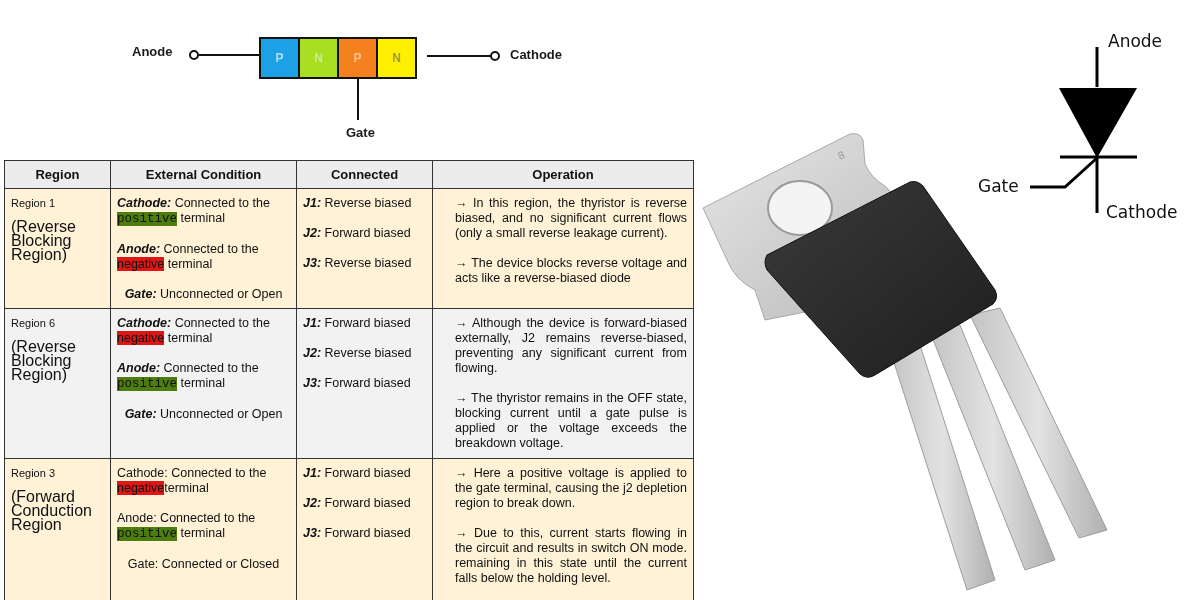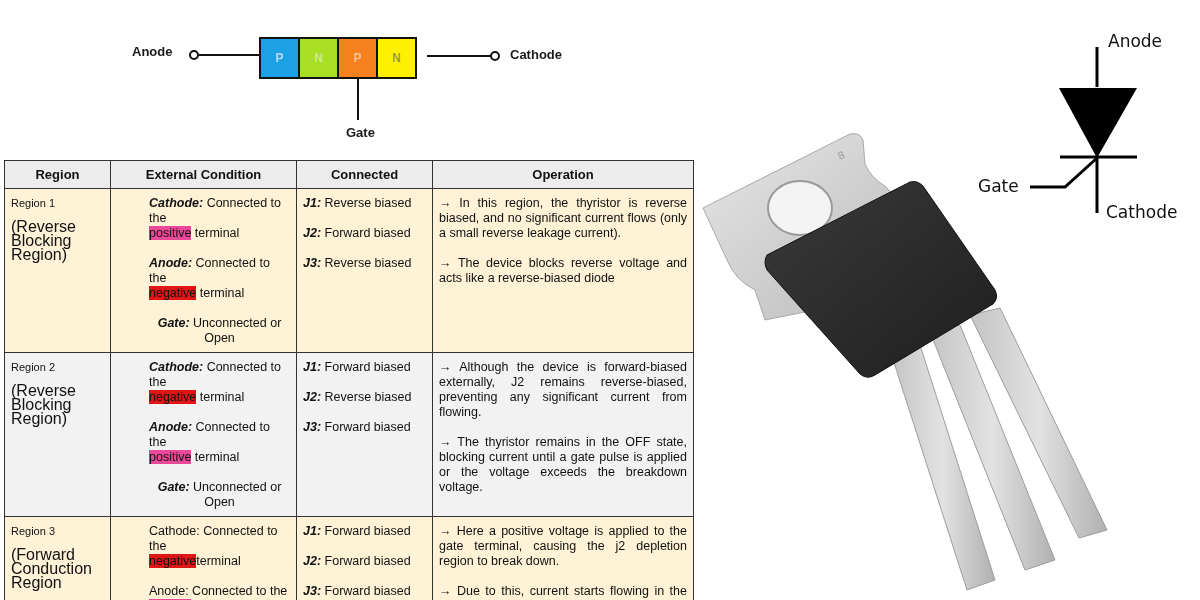--- a/index.html
+++ b/index.html
@@ -33,27 +33,27 @@
   }
   table.regions td { padding: 7px 6px 6px 6px; }
   tr.tan td { background: #fff2d6; }
   tr.grey td { background: #f2f2f2; }
   .c-region { width: 93px; }
   .c-cond { width: 173px; }
   .c-junc { width: 123px; }
   .c-op { width: auto; text-align: justify; }
   .region-name { font-size: 11px; margin-bottom: 9px; }
   .region-sub { font-size: 16px; line-height: 14px; }
-  .cond-item { margin-bottom: 15px; margin-left: 32px; }
+  .cond-item { margin-bottom: 15px; }
   .cond-item:last-child { margin-bottom: 0; text-align: center; }
   .key { font-weight: bold; font-style: italic; }
-  .hl-pos { background: #ec4899; }
+  .hl-pos { background: #4d7c0f; font-family: Liberation Mono, monospace; }
   .hl-neg { background: #e01616; }
   .junc-item { margin-bottom: 15px; white-space: nowrap; }
-  .op-para { margin-bottom: 15px; }
+  .op-para { margin-bottom: 15px; margin-left: 16px; }
   .op-para:last-child { margin-bottom: 0; }
 
   
   .photo { position: absolute; left: 695px; top: 120px; width: 505px; height: 480px; }
 
   
   .symbol { position: absolute; left: 970px; top: 25px; width: 230px; height: 205px; }
   .symbol .slbl { position: absolute; font-family: "DejaVu Sans", sans-serif; font-size: 17px; color: #111; }
 </style>
 </head>
@@ -114,21 +114,21 @@
         <div class="junc-item"><span class="key">J3:</span><span> Reverse biased</span></div>
       </td>
       <td class="c-op">
         <div class="op-para">→ In this region, the thyristor is reverse biased, and no significant current flows (only a small reverse leakage current).</div>
         <div class="op-para">→ The device blocks reverse voltage and acts like a reverse-biased diode</div>
       </td>
     </tr>
 
     <tr class="grey" style="height:150px;">
       <td class="c-region">
-        <div class="region-name">Region 2</div>
+        <div class="region-name">Region 6</div>
         <div class="region-sub">(Reverse Blocking Region)</div>
       </td>
       <td class="c-cond">
         <div class="cond-item"><span class="key">Cathode:</span><span> Connected to the </span><br><span class="hl-neg">negative</span><span> terminal</span></div>
         <div class="cond-item"><span class="key">Anode:</span><span> Connected to the </span><br><span class="hl-pos">positive</span><span> terminal</span></div>
         <div class="cond-item"><span class="key">Gate:</span><span> Unconnected or Open</span></div>
       </td>
       <td class="c-junc">
         <div class="junc-item"><span class="key">J1:</span><span> Forward biased</span></div>
         <div class="junc-item"><span class="key">J2:</span><span> Reverse biased</span></div>

